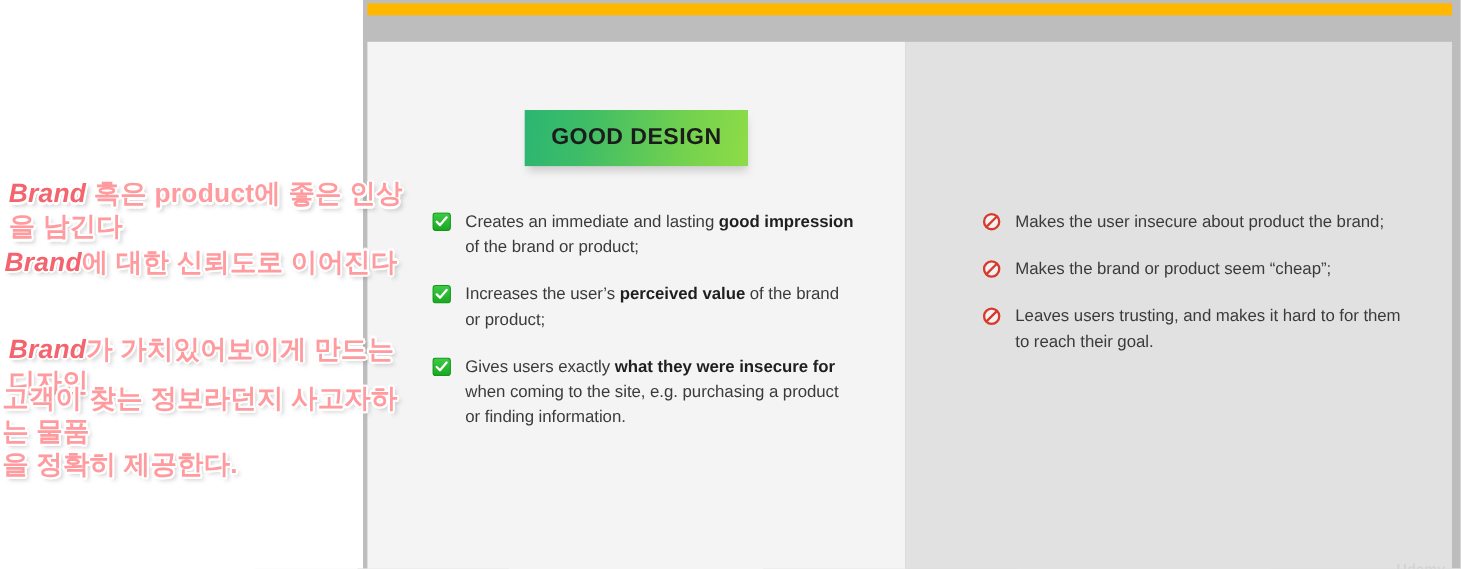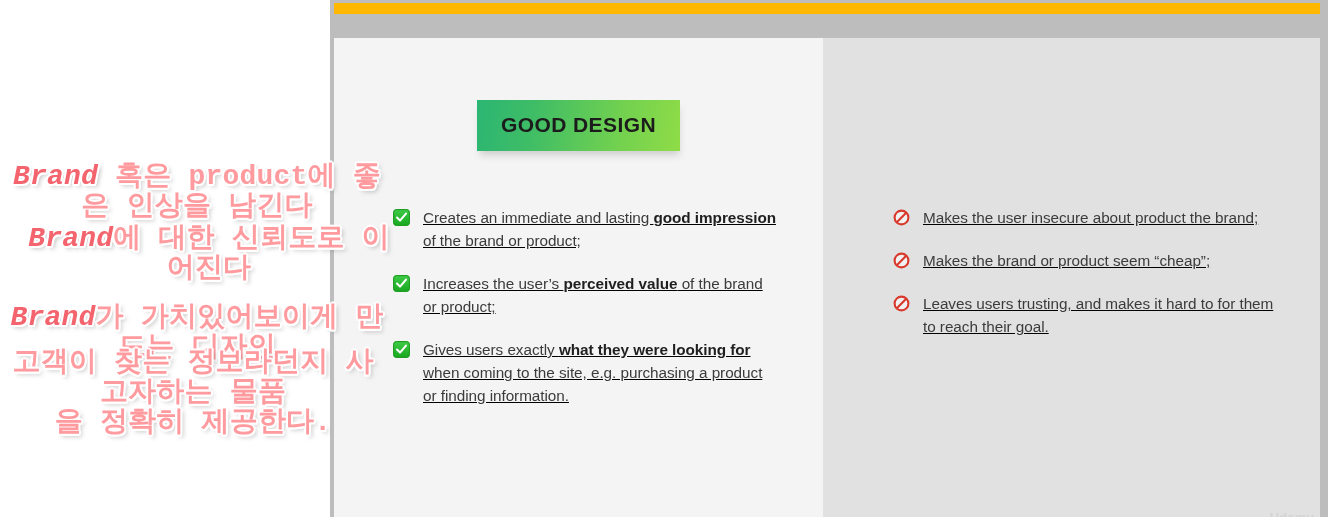--- a/index.html
+++ b/index.html
@@ -21,40 +21,40 @@
     left: 0;
     top: 0;
     width: 330px;
     height: 517px;
     background: #ffffff;
     z-index: 5;
   }
   .annotation {
     position: absolute;
     width: 378px;
-    text-align: center;
-    font-family: Liberation Mono, monospace;
+    text-align: left;
+    font-family: Liberation Sans, sans-serif;
     font-weight: bold;
-    font-size: 28px;
+    font-size: 24px;
     line-height: 30px;
     color: #ff9a9e;
     white-space: pre-line;
     letter-spacing: 0.2px;
     text-shadow:
       2px 0 0 #ffffff, -2px 0 0 #ffffff, 0 2px 0 #ffffff, 0 -2px 0 #ffffff,
       1.5px 1.5px 0 #ffffff, -1.5px 1.5px 0 #ffffff, 1.5px -1.5px 0 #ffffff,
       -1.5px -1.5px 0 #ffffff, 3px 3px 4px rgba(120,120,120,0.45);
     z-index: 6;
   }
   .annotation .latin {
     color: #f4646e;
     font-style: italic;
   }
   #annotation-1 { left: 8px; top: 162px; }
-  #annotation-2 { left: 20px; top: 224px; }
+  #annotation-2 { left: 4px; top: 224px; }
   #annotation-3 { left: 8px; top: 303px; }
   #annotation-4 { left: 2px; top: 348px; width: 382px; }
 
   
   #slide-frame {
     position: absolute;
     left: 325px;
     top: 0;
     width: 1003px;
     height: 517px;
@@ -114,25 +114,24 @@
   #good-header {
     background: linear-gradient(100deg, #2bb673 0%, #3fbd66 28%, #72d14f 70%, #8fdc47 100%);
   }
   #bad-header {
     background: linear-gradient(100deg, #e8174e 0%, #ec2753 30%, #f63f57 75%, #fa4a5b 100%);
   }
 
   
   .bullet-list {
     position: absolute;
-    top: 168px;
+    top: 152px;
     list-style: none;
     margin: 0;
     padding: 0;
-    text-decoration: underline;
   }
   #good-list { left: 59px; width: 384px; }
   #bad-list  { left: 70px; width: 395px; }
 
   .bullet-item {
     display: flex;
     align-items: flex-start;
     margin-bottom: 20px;
   }
   .bullet-icon {
@@ -205,21 +204,21 @@
           <span class="bullet-icon"><svg viewBox="0 0 17 17" width="17" height="17">
               <defs>
                 <linearGradient id="gchk" x1="0" y1="0" x2="0" y2="1">
                   <stop offset="0" stop-color="#3ecb47"></stop>
                   <stop offset="1" stop-color="#18a81f"></stop>
                 </linearGradient>
               </defs>
               <rect x="0.6" y="0.6" width="15.8" height="15.8" rx="2.6" fill="url(#gchk)" stroke="#149618" stroke-width="1"></rect>
               <path d="M4 8.6 L7 11.6 L13 4.6" fill="none" stroke="#ffffff" stroke-width="2.1" stroke-linecap="round" stroke-linejoin="round"></path>
             </svg></span>
-          <span class="bullet-text">Gives users exactly <b>what they were looking for</b> when coming to the site, e.g. purchasing a product or finding information.</span>
+          <span class="bullet-text">Gives users exactly <b>what they were insecure for</b> when coming to the site, e.g. purchasing a product or finding information.</span>
         </li>
       </ul>
   </div>
 
   <div class="panel" id="bad-panel">
     <ul class="bullet-list" id="bad-list">
         <li class="bullet-item">
           <span class="bullet-icon"><svg viewBox="0 0 17 17" width="17" height="17">
               <circle cx="8.5" cy="8.5" r="6.9" fill="#f1f1f1" stroke="#d8392b" stroke-width="2.1"></circle>
               <line x1="3.8" y1="13.2" x2="13.2" y2="3.8" stroke="#d8392b" stroke-width="2.1" stroke-linecap="round"></line>

